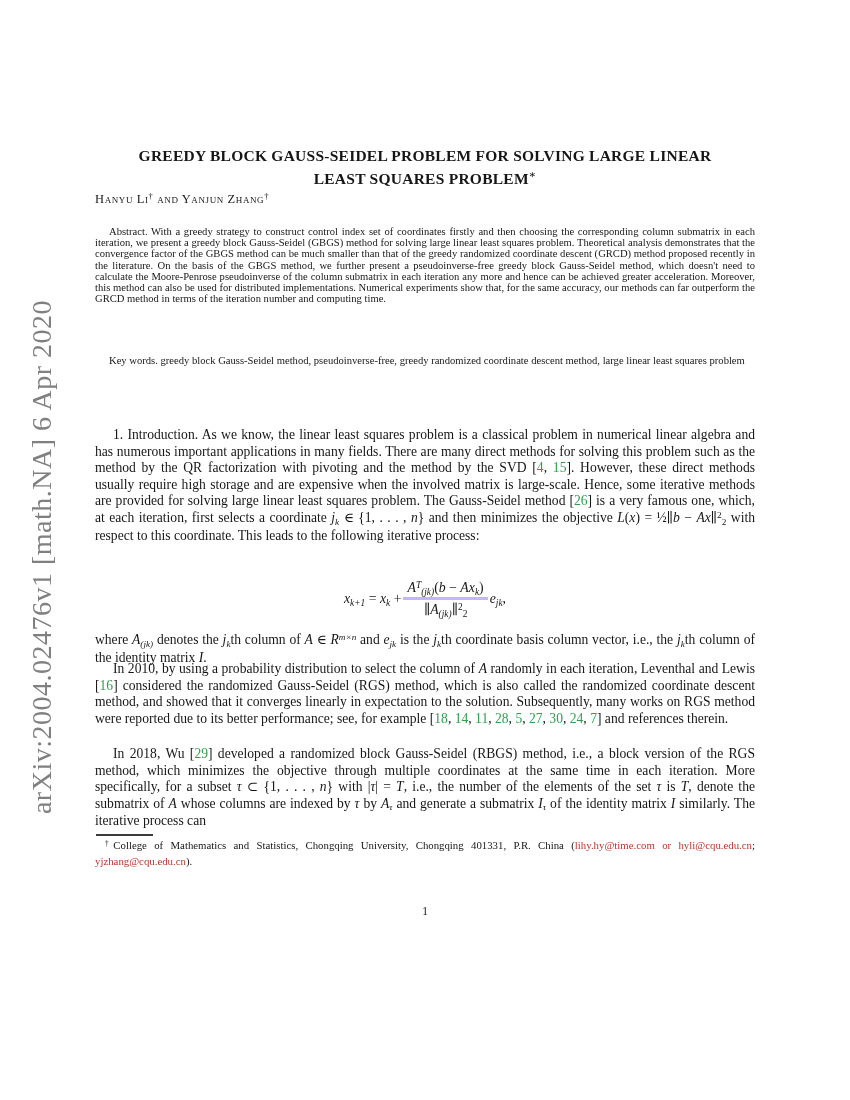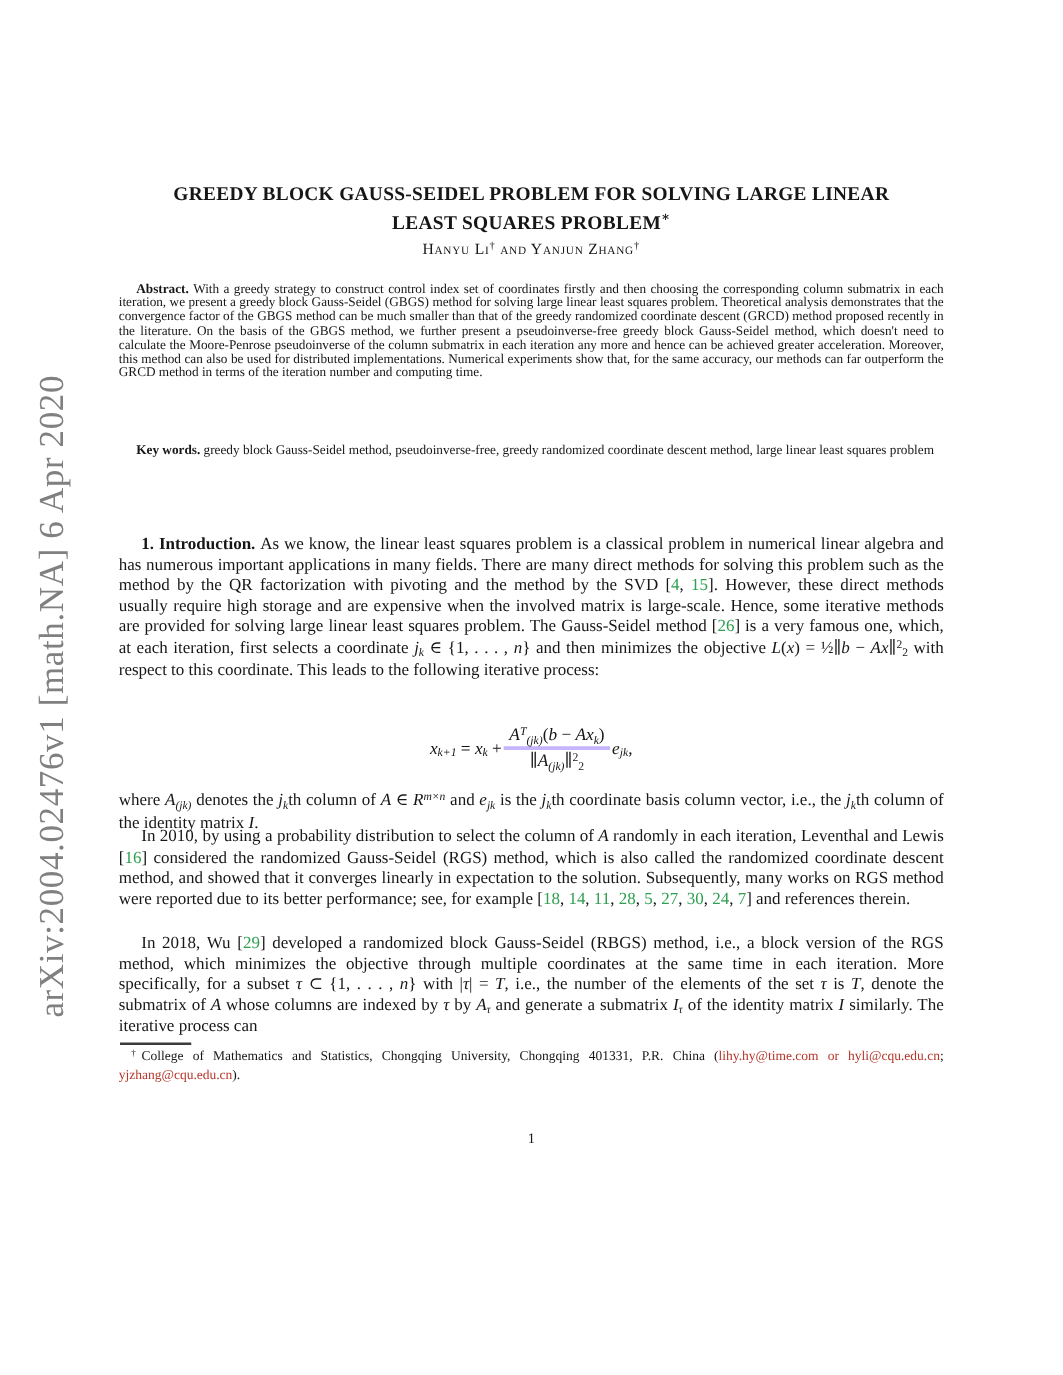--- a/index.html
+++ b/index.html
@@ -13,35 +13,35 @@
   .watermark{
     position:absolute;top:557px;left:42px;
     transform:translate(-50%,-50%) rotate(-90deg);
     white-space:nowrap;font-size:28px;letter-spacing:.5px;
     color:var(--watermark_gray,#808080);
   }
   
   .col{position:absolute;left:95px;top:0;width:660px;height:1100px;}
   .abs{position:absolute;left:0;width:660px;}
   .title-line{test-align:center;text-align:center;font-weight:700;font-size:15.5px;letter-spacing:.25px;}
-  .authors{text-align:center;font-variant:small-caps;font-size:12.5px;letter-spacing:.6px;}
+  .authors{text-align:left;font-variant:small-caps;font-size:12.5px;letter-spacing:.6px;}
   .small-block{font-size:10.6px;line-height:11.2px;text-align:justify;}
   .small-block.indent{text-indent:14px;}
   .para{font-size:13.6px;line-height:16.6px;text-align:justify;}
   .para.indent{text-indent:18px;}
   .formula-row{display:flex;justify-content:center;align-items:center;font-size:13.8px;}
   .frac{display:inline-block;text-align:center;vertical-align:middle;margin:0 2px;}
   .frac .num{display:block;padding:0 4px 1px;border-bottom:3px solid #c4b5fd;}
   .frac .den{display:block;padding-top:1px;}
   .footrule{position:absolute;left:1px;width:57px;border-top:2px solid #3c3c3c;height:0;}
   .footnotes{font-size:10.8px;line-height:14.4px;text-align:justify;}
   .footnotes .fn{text-indent:10px;}
   .pagenum{text-align:center;font-size:11.5px;}
   
-  .seg-b{font-weight:700;}
+  .seg-b{font-weight:400;}
   .seg-i{font-style:italic;}
   .seg-cite{color:var(--citation_green,#2e9e4f);}
   .seg-link{color:var(--link_red,#b5372c);}
   .seg-sup{position:relative;top:-0.45em;font-size:68%;}
   .seg-sub{position:relative;top:0.28em;font-size:68%;}
   sup{font-size:68%;}
 </style>
 </head>
 <body>
 

